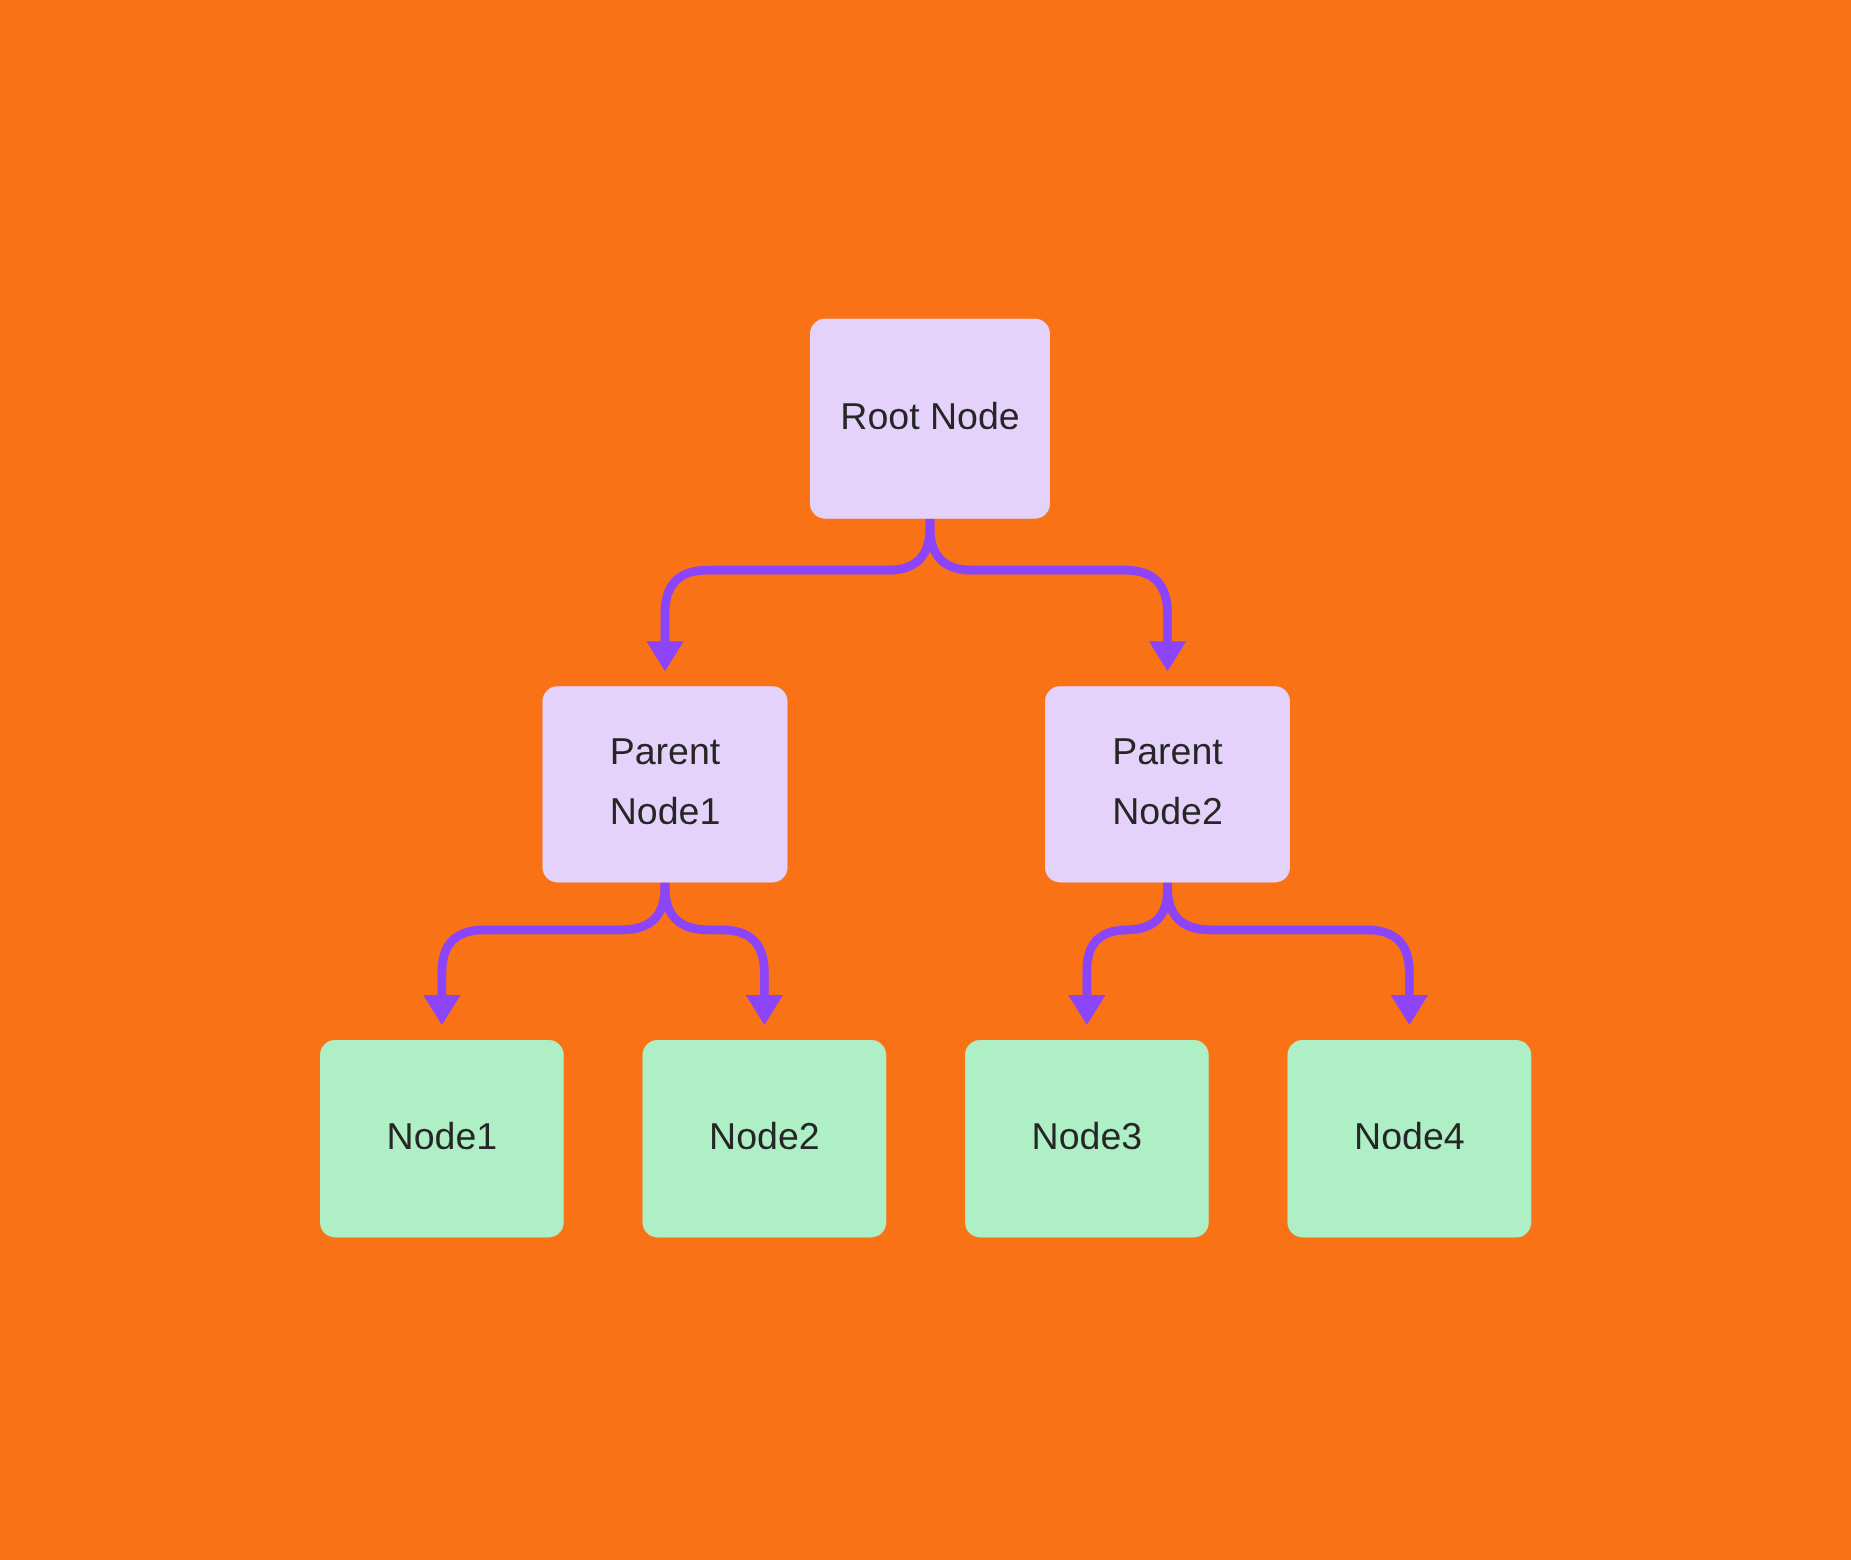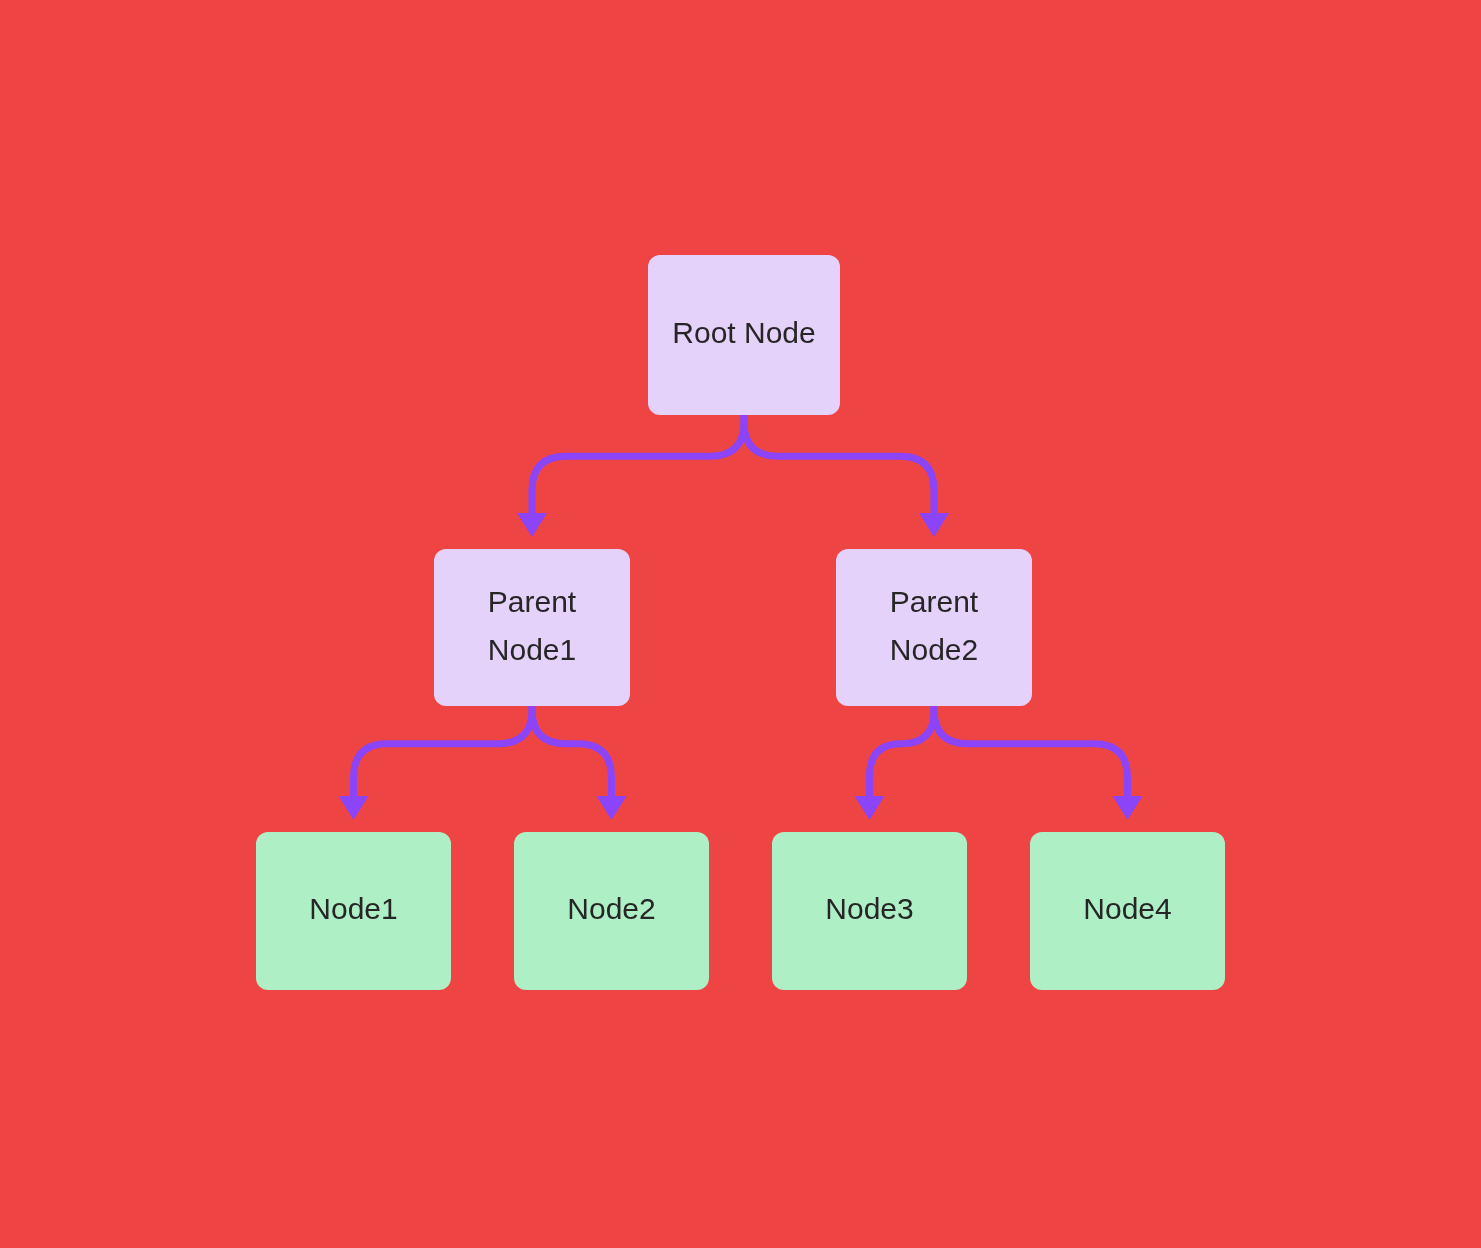--- a/index.html
+++ b/index.html
@@ -10,21 +10,21 @@
   body {
     width: 1481px;
     height: 1248px;
     font-family: "Liberation Sans", sans-serif;
     overflow: hidden;
   }
   #canvas {
     position: relative;
     width: 1481px;
     height: 1248px;
-    background: #ef4444;
+    background: #f97316;
   }
   #tree-svg {
     position: absolute;
     top: 0;
     left: 0;
     width: 1481px;
     height: 1248px;
     display: block;
   }
   .node-label {

